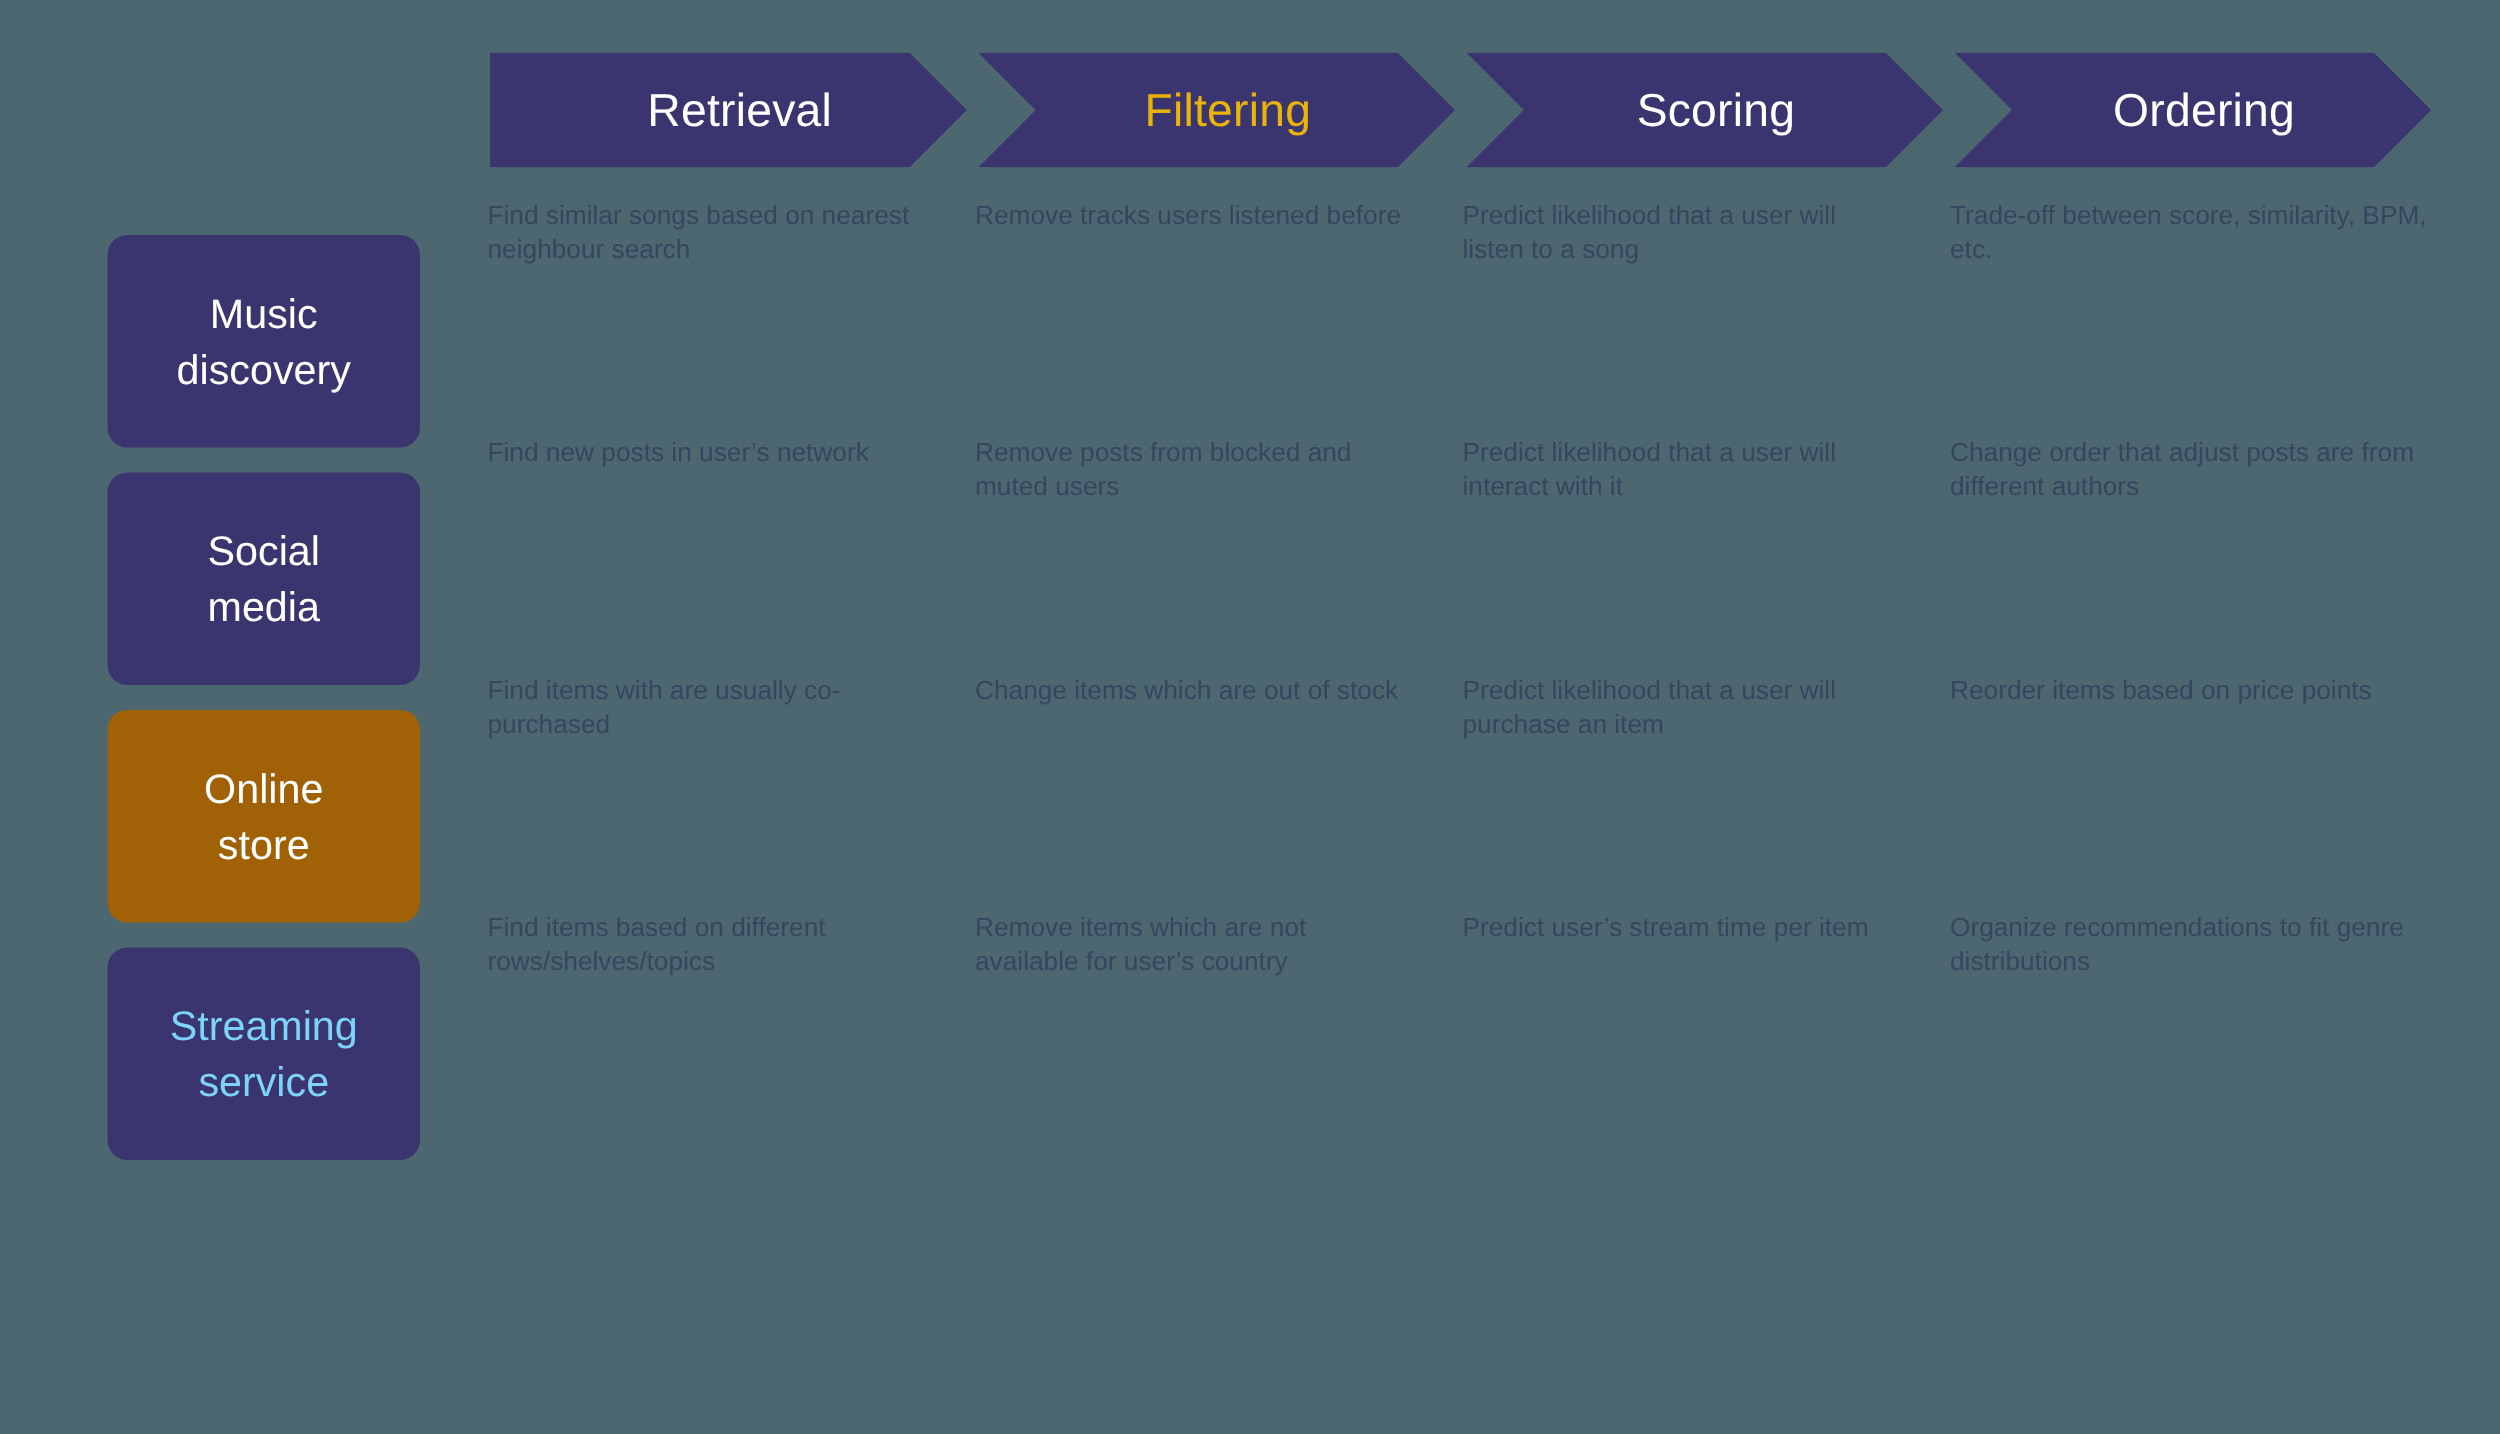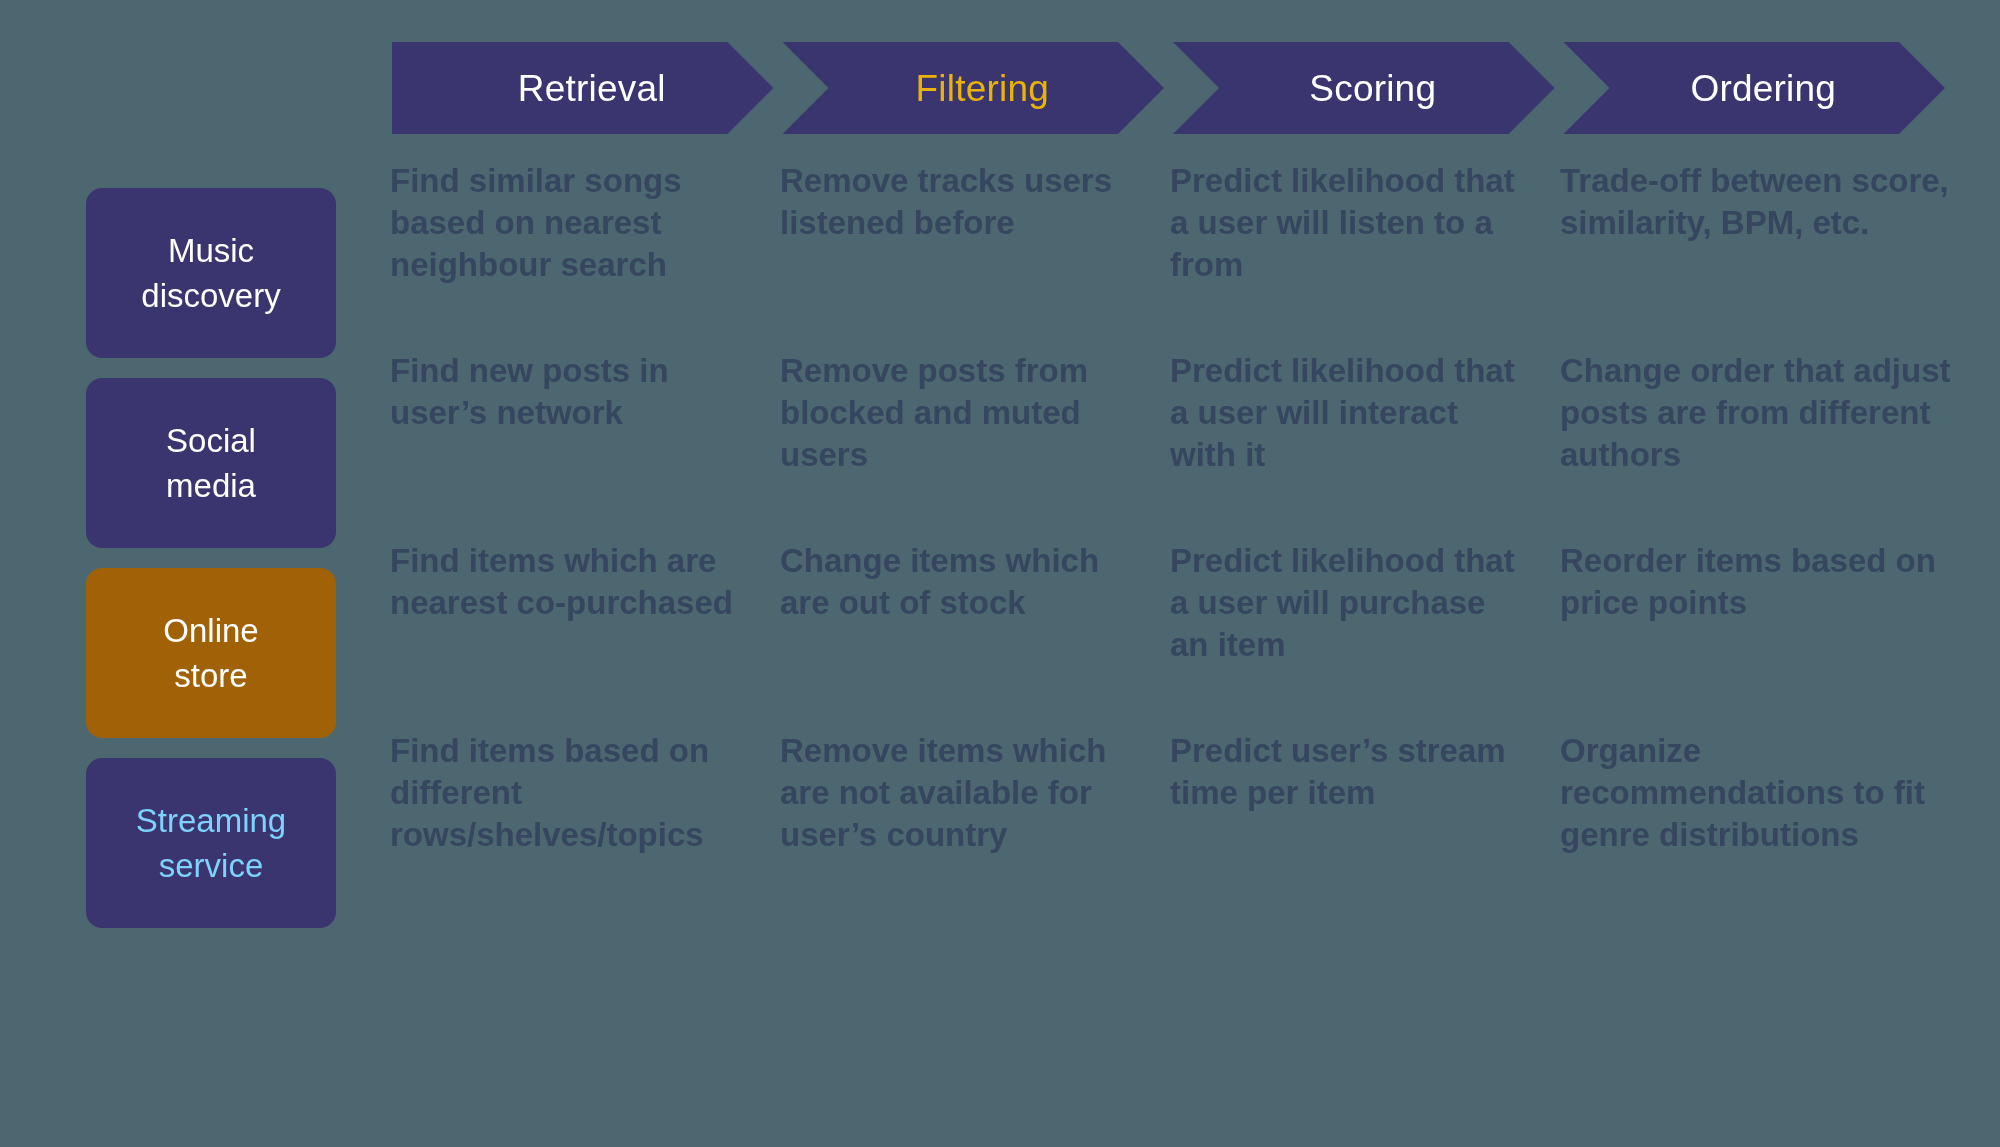--- a/index.html
+++ b/index.html
@@ -95,22 +95,22 @@
   }
 
   .cells {
     flex: 1 1 auto;
     display: flex;
     align-items: flex-start;
   }
   .cell {
     box-sizing: border-box;
     color: #35465e;
-    font-size: 33px;
-    font-weight: bold;
+    font-size: 21px;
+    font-weight: normal;
     line-height: 1.27;
     padding-right: 44px;
   }
   .cell.c0 { flex: 0 0 390px; }
   .cell.c1 { flex: 0 0 390px; }
   .cell.c2 { flex: 0 0 390px; }
   .cell.c3 { flex: 1 1 auto; padding-right: 24px; }
 
   
   .row-0 { height: 190px; }
@@ -151,21 +151,21 @@
 
   <div class="grid">
 
     <div class="row row-0">
       <div class="row-chip-col">
         <div class="row-chip" style="background: rgb(59, 53, 111); color: rgb(255, 255, 255);">Music<br>discovery</div>
       </div>
       <div class="cells">
         <div class="cell c0" style="color: rgb(53, 70, 94);">Find similar songs based on nearest neighbour search</div>
         <div class="cell c1" style="color: rgb(53, 70, 94);">Remove tracks users listened before</div>
-        <div class="cell c2" style="color: rgb(53, 70, 94);">Predict likelihood that a user will listen to a from</div>
+        <div class="cell c2" style="color: rgb(53, 70, 94);">Predict likelihood that a user will listen to a song</div>
         <div class="cell c3" style="color: rgb(53, 70, 94);">Trade-off between score, similarity, BPM, etc.</div>
       </div>
     </div>
 
     <div class="row row-1">
       <div class="row-chip-col">
         <div class="row-chip" style="background: rgb(59, 53, 111); color: rgb(255, 255, 255); text-align: right;">Social<br>media</div>
       </div>
       <div class="cells">
         <div class="cell c0" style="color: rgb(53, 70, 94);">Find new posts in user’s network</div>
@@ -173,21 +173,21 @@
         <div class="cell c2" style="color: rgb(53, 70, 94);">Predict likelihood that a user will interact with it</div>
         <div class="cell c3" style="color: rgb(53, 70, 94);">Change order that adjust posts are from different authors</div>
       </div>
     </div>
 
     <div class="row row-2">
       <div class="row-chip-col">
         <div class="row-chip" style="background: #a16207; color: rgb(255, 255, 255);">Online<br>store</div>
       </div>
       <div class="cells">
-        <div class="cell c0" style="color: rgb(53, 70, 94);">Find items which are nearest co-purchased</div>
+        <div class="cell c0" style="color: rgb(53, 70, 94);">Find items with are usually co-purchased</div>
         <div class="cell c1" style="color: rgb(53, 70, 94);">Change items which are out of stock</div>
         <div class="cell c2" style="color: rgb(53, 70, 94);">Predict likelihood that a user will purchase an item</div>
         <div class="cell c3" style="color: rgb(53, 70, 94);">Reorder items based on price points</div>
       </div>
     </div>
 
     <div class="row row-3">
       <div class="row-chip-col">
         <div class="row-chip" style="background: rgb(59, 53, 111); color: #7dd3fc;">Streaming<br>service</div>
       </div>

